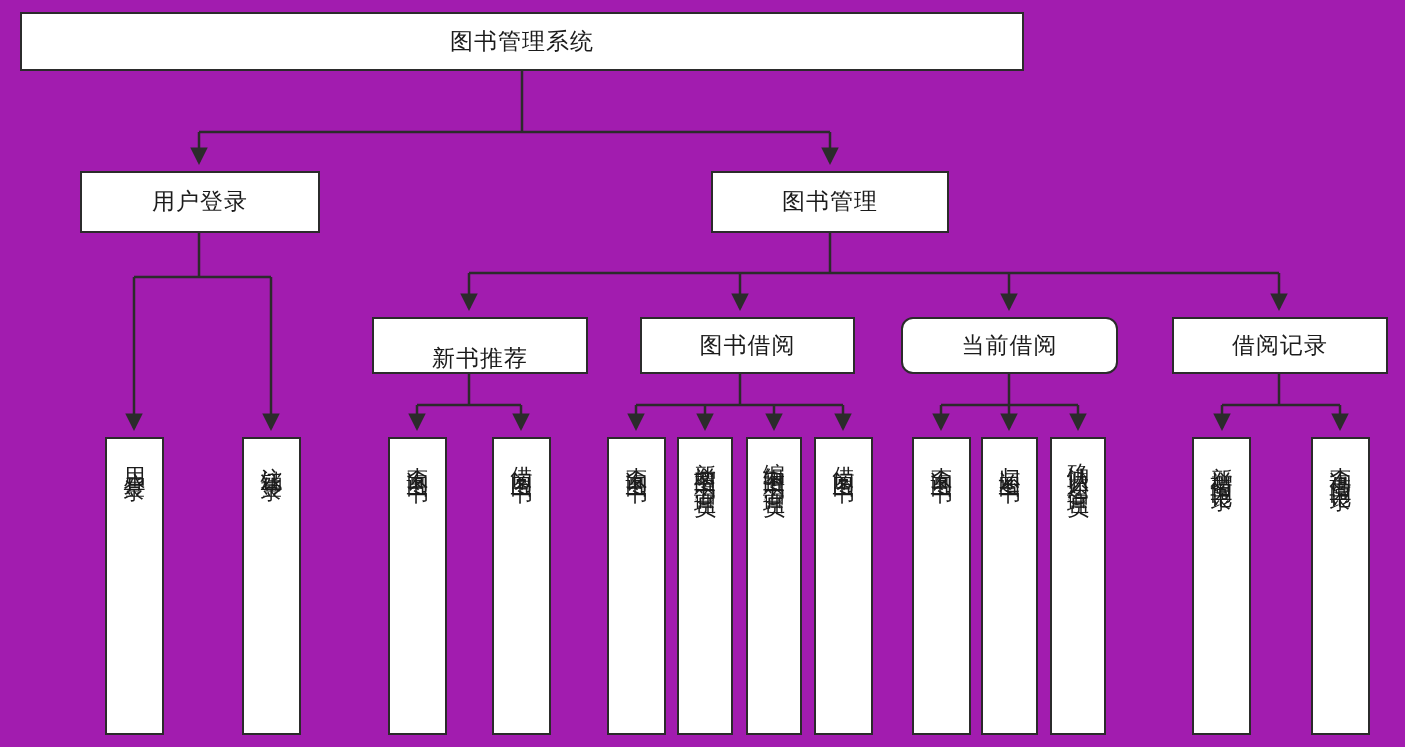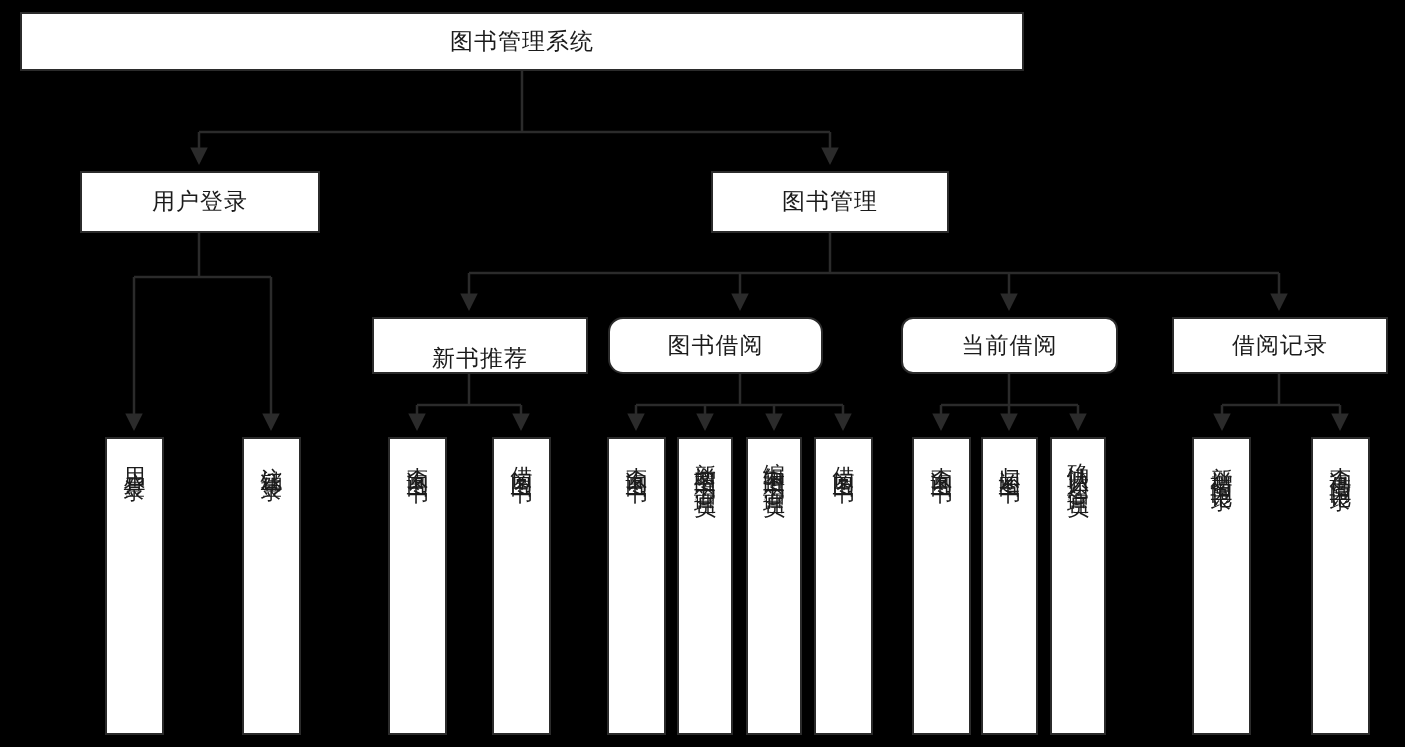--- a/index.html
+++ b/index.html
@@ -7,21 +7,21 @@
     padding: 0;
     background: #ffffff;
   }
   body {
     font-family: "Liberation Sans", "DejaVu Sans", sans-serif;
   }
   #canvas {
     position: relative;
     width: 1405px;
     height: 747px;
-    background: #000000;
+    background: #a21caf;
     overflow: hidden;
   }
   svg#edges {
     position: absolute;
     left: 0;
     top: 0;
     width: 1405px;
     height: 747px;
     pointer-events: none;
   }
@@ -138,21 +138,21 @@
   </div>
 
   <div class="node h" style="left:711px; top:171px; width:238px; height:62px;">
     <span class="label">图书管理</span>
   </div>
 
   <div class="node h" style="left:372px; top:317px; width:216px; height:57px;align-items:flex-end;">
     <span class="label">新书推荐</span>
   </div>
 
-  <div class="node h" style="left:608px; top:317px; width:215px; height:57px;border-radius:15px;">
+  <div class="node h" style="left:640px; top:317px; width:215px; height:57px;">
     <span class="label">图书借阅</span>
   </div>
 
   <div class="node h" style="left:901px; top:317px; width:217px; height:57px;border-radius:12px;">
     <span class="label">当前借阅</span>
   </div>
 
   <div class="node h" style="left:1172px; top:317px; width:216px; height:57px;">
     <span class="label">借阅记录</span>
   </div>

